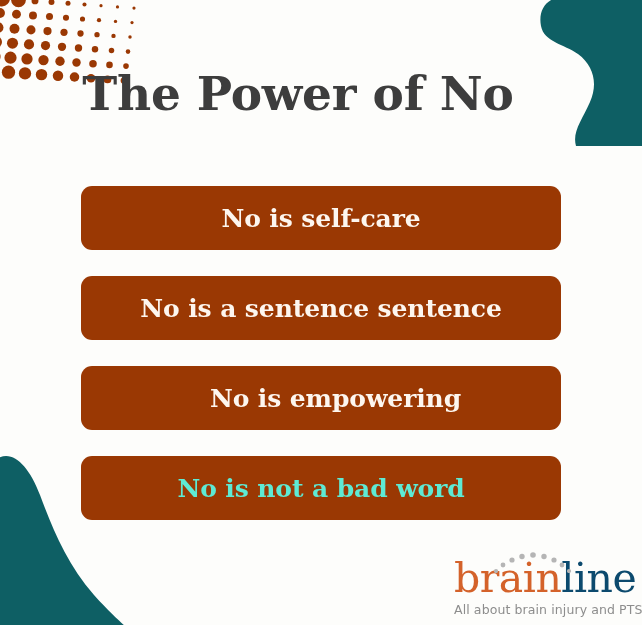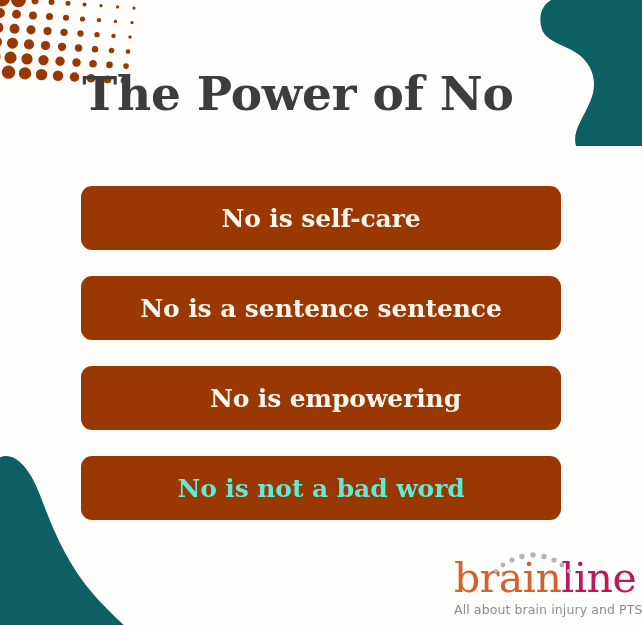--- a/index.html
+++ b/index.html
@@ -228,18 +228,18 @@
         <circle cx="13" cy="18" r="2.4" fill="#b5b5b5"></circle>
         <circle cx="22" cy="13" r="2.6" fill="#b5b5b5"></circle>
         <circle cx="32" cy="9.5" r="2.7" fill="#b5b5b5"></circle>
         <circle cx="43" cy="8" r="2.8" fill="#b5b5b5"></circle>
         <circle cx="54" cy="9.5" r="2.7" fill="#b5b5b5"></circle>
         <circle cx="64" cy="13" r="2.6" fill="#b5b5b5"></circle>
         <circle cx="72" cy="18" r="2.4" fill="#b5b5b5"></circle>
         <circle cx="79" cy="24" r="2.1" fill="#b5b5b5"></circle>
       </svg>
     <div id="logo-wordmark">
-      <span id="logo-brain" style="color: rgb(212, 98, 42);">brain</span><span id="logo-line" style="color: #be185d;">line</span>
+      <span id="logo-brain" style="color: rgb(212, 98, 42);">brain</span><span id="logo-line" style="color: #0c4a6e;">line</span>
     </div>
     <div id="logo-tagline" style="color: rgb(141, 141, 141);">All about brain injury and PTSD</div>
   </div>
 
 </div>
 
 </body></html>

